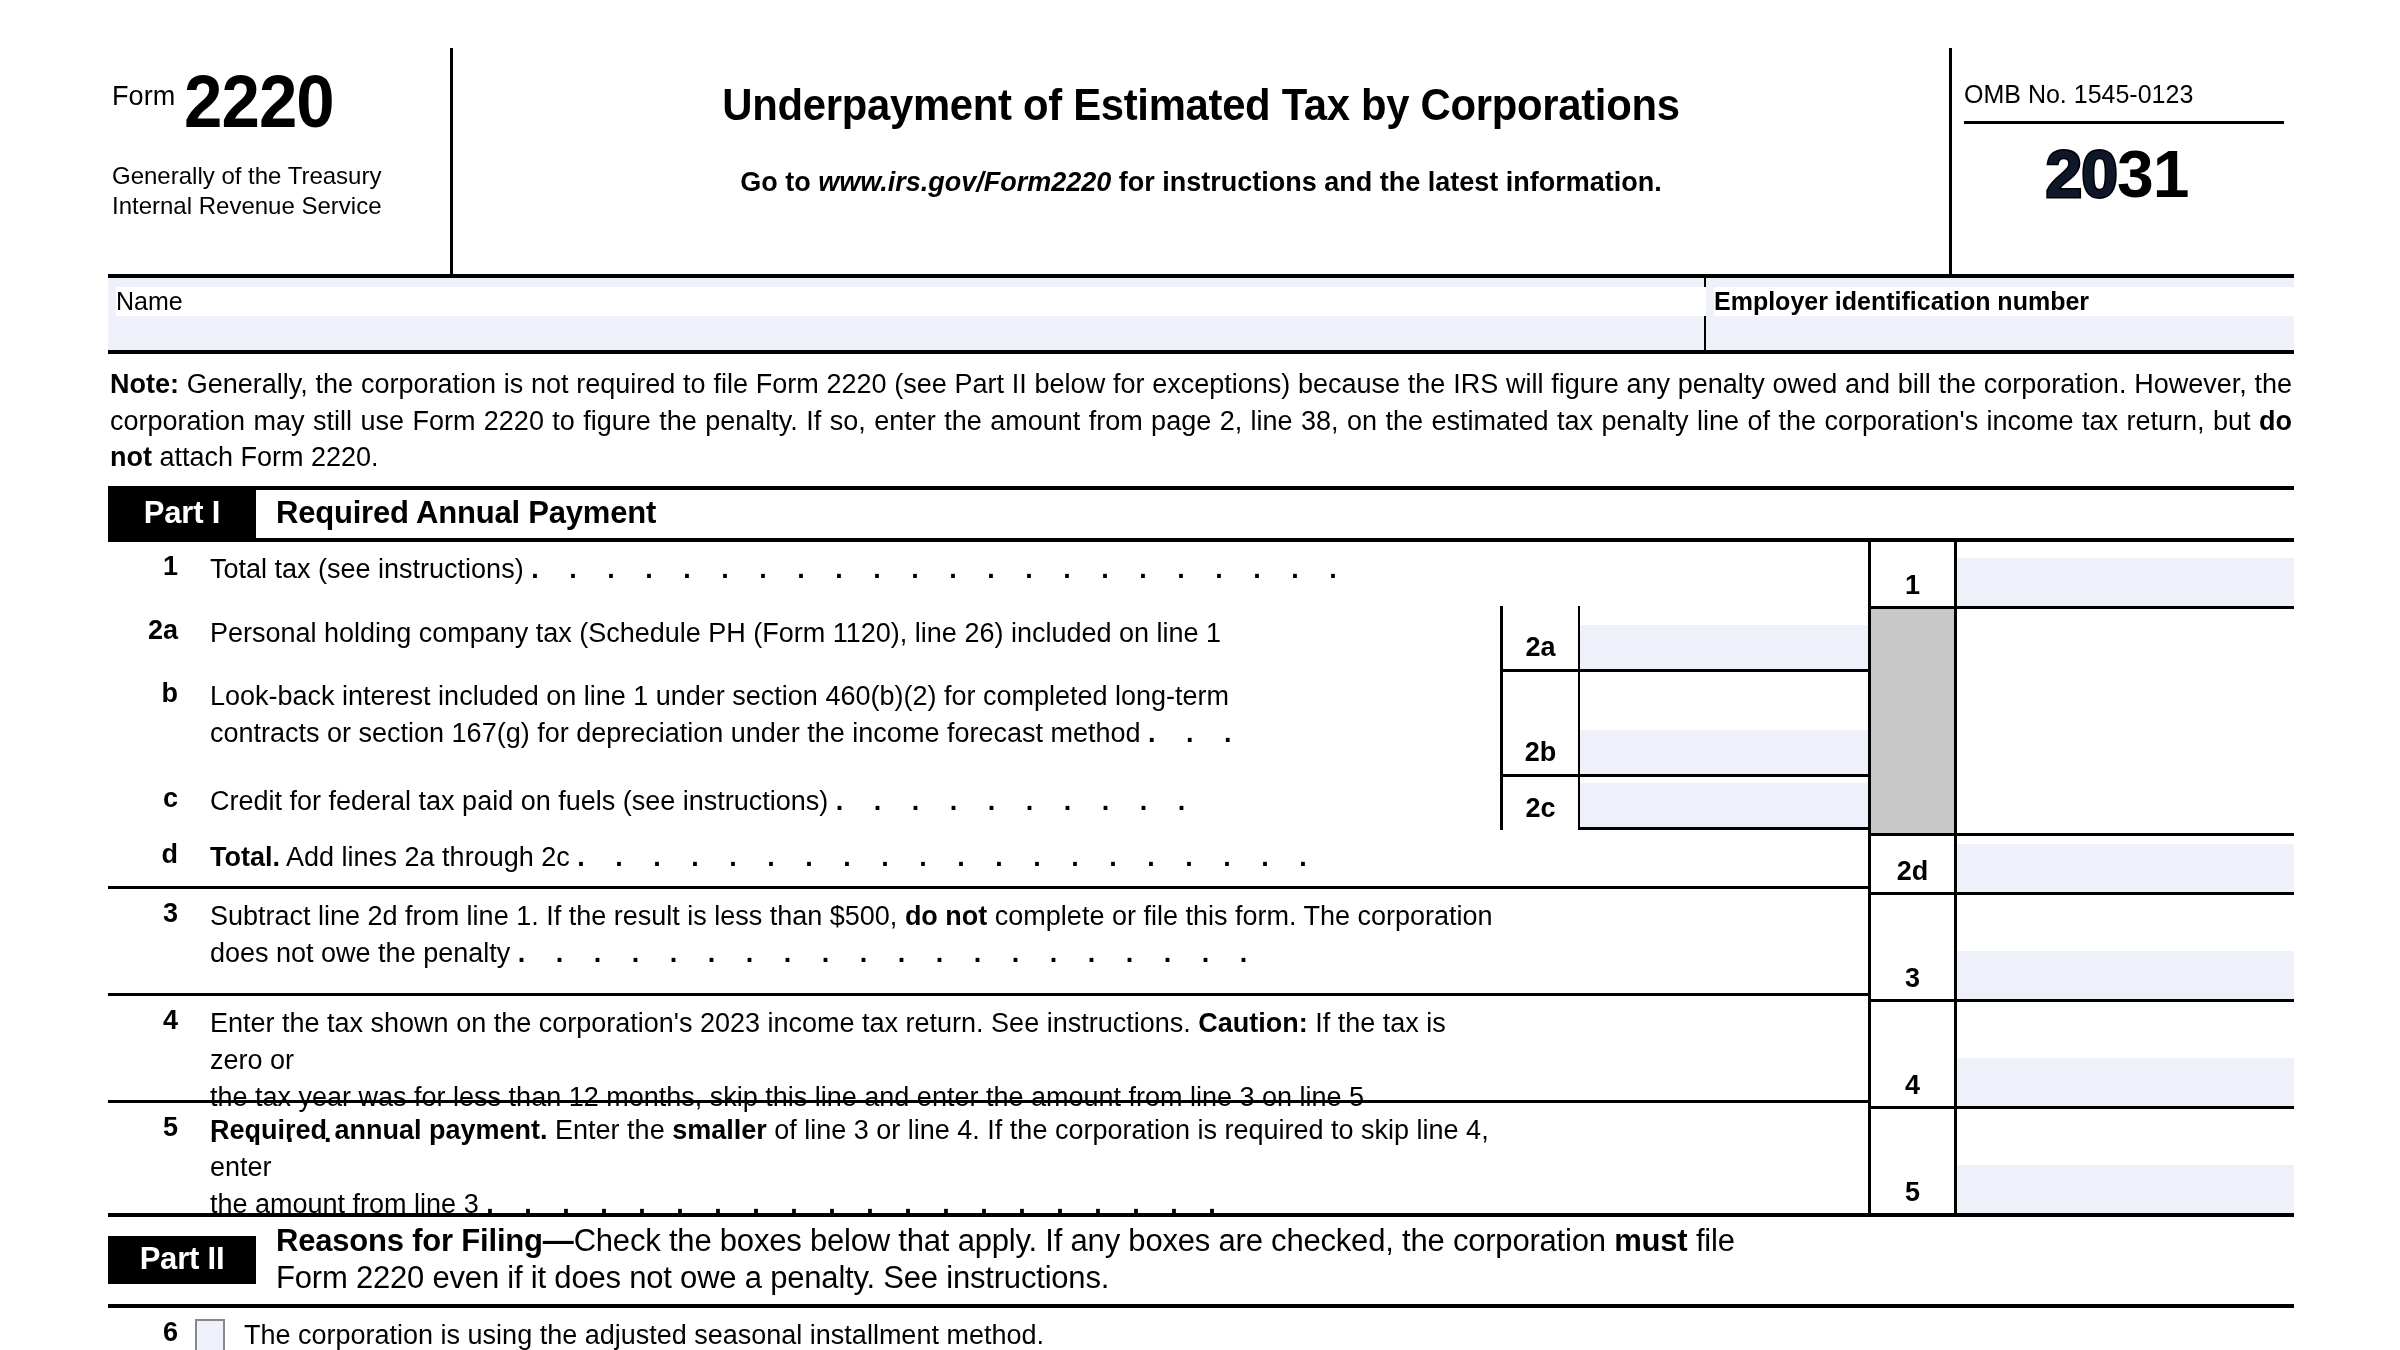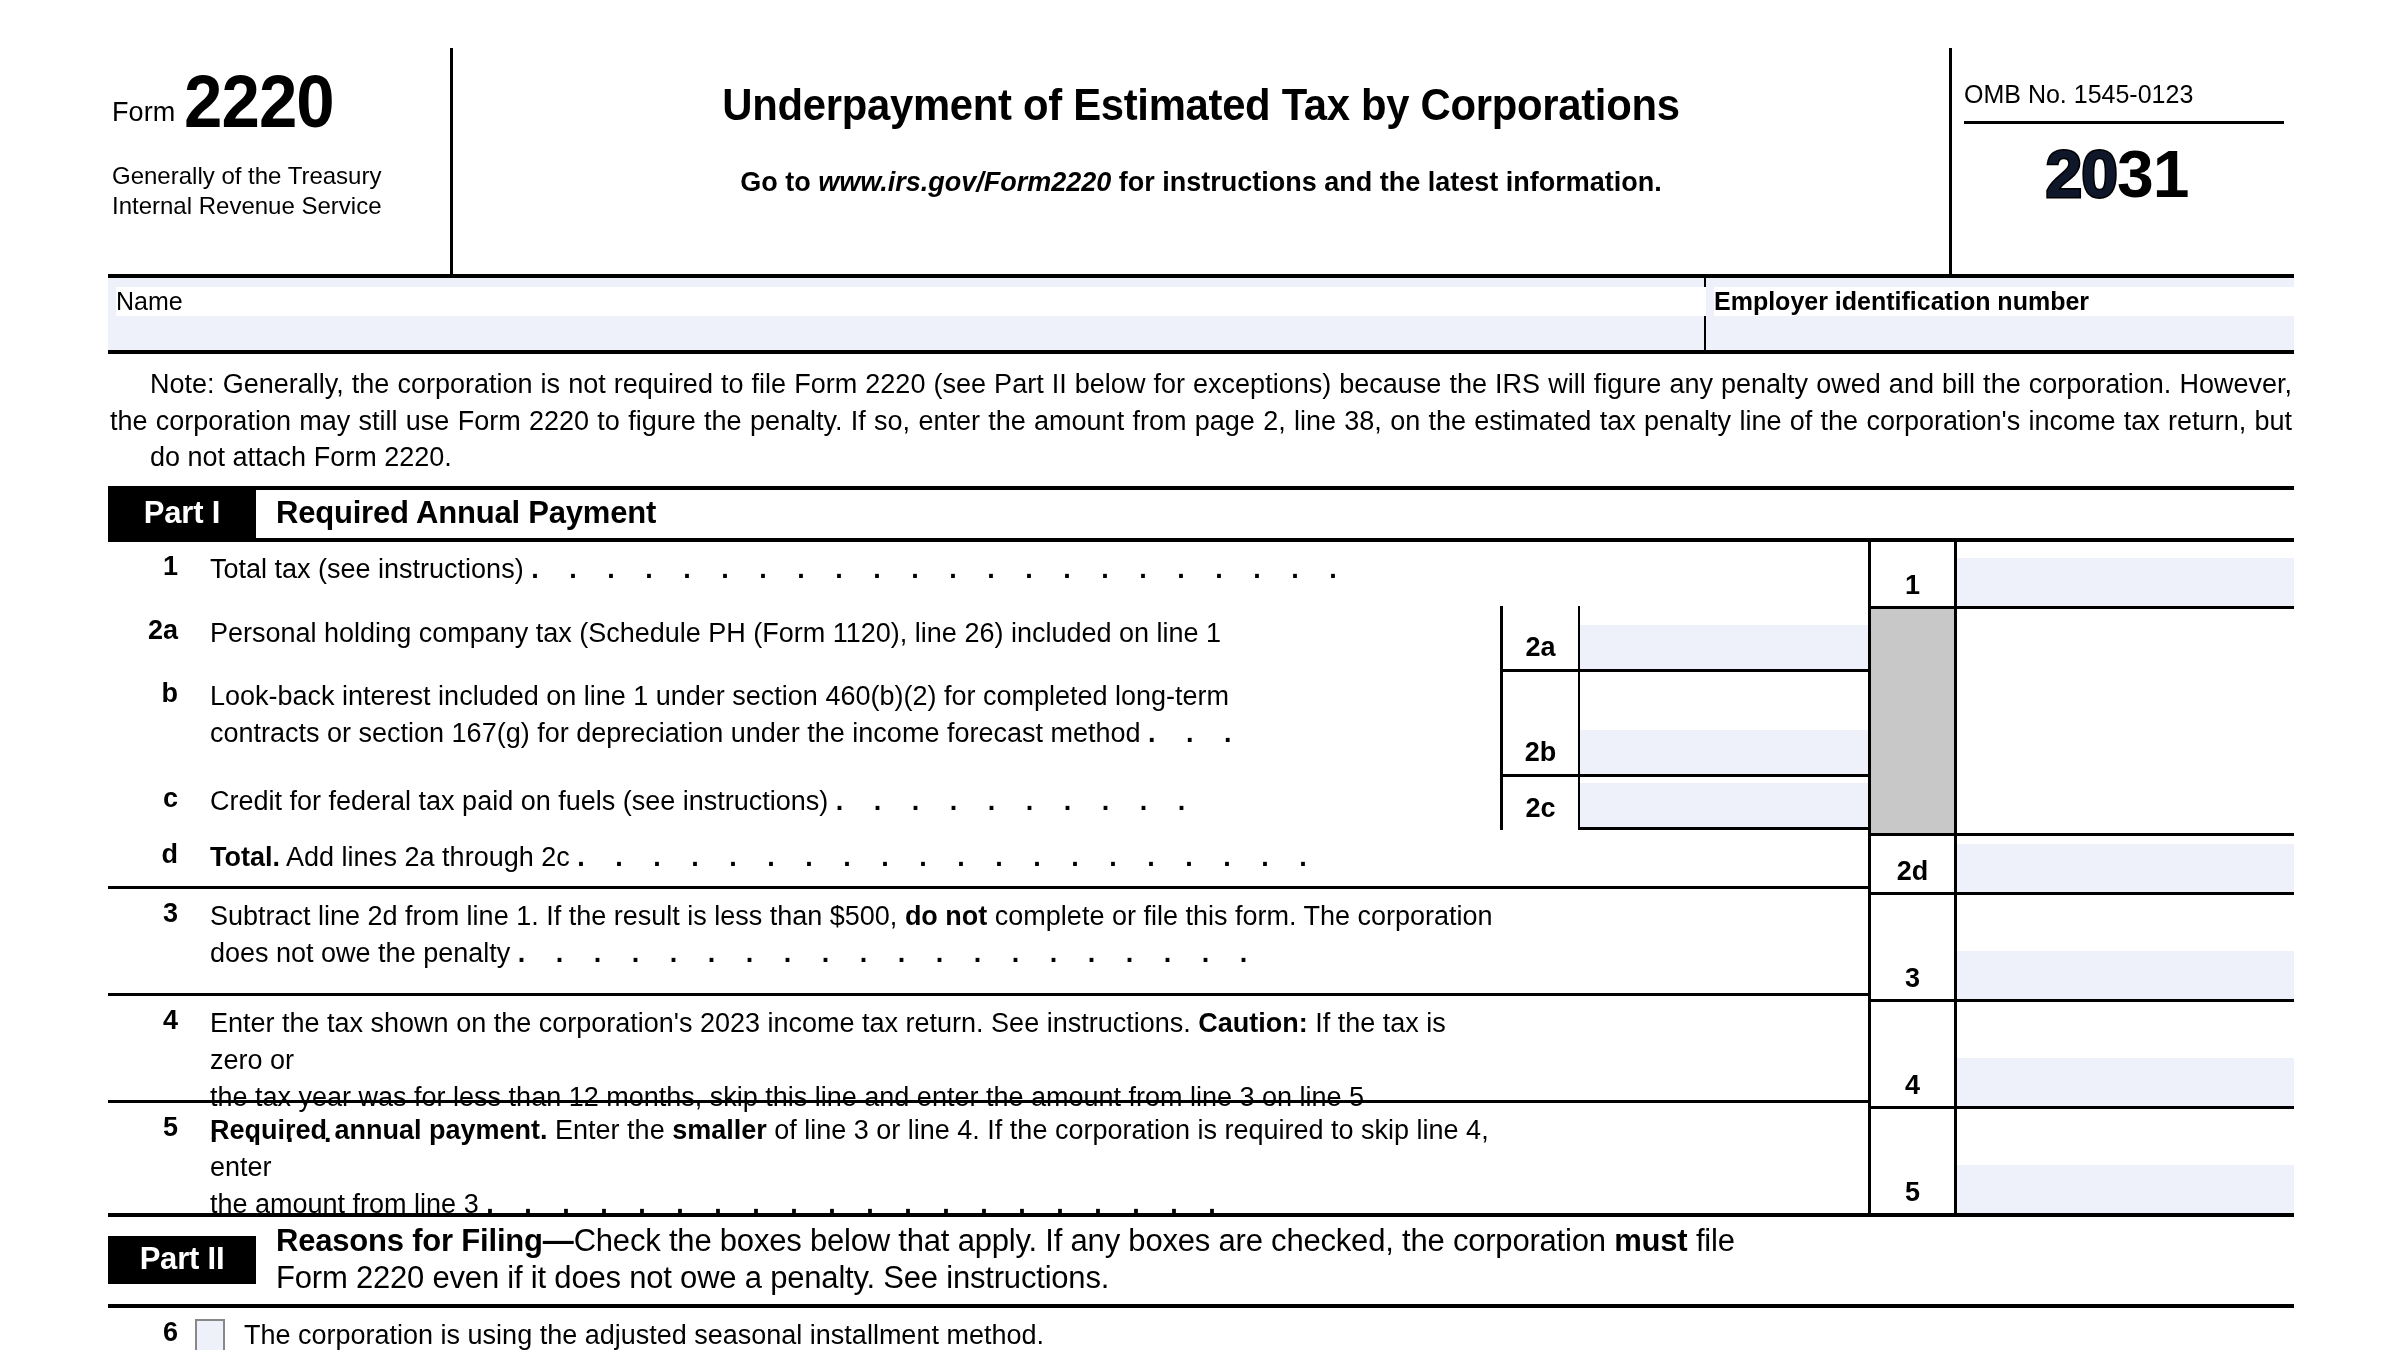--- a/index.html
+++ b/index.html
@@ -28,21 +28,21 @@
     border-right:3px solid #000;
     box-sizing:border-box;
     position:relative;
     padding-right:14px;
   }
   .form-no-row{
     position:absolute;
     left:0; top:20px;
     width:100%;
     display:flex;
-    align-items:flex-end;
+    align-items:center;
     justify-content:flex-start;
     padding-left:4px;
     box-sizing:border-box;
   }
   .form-word{
     font-size:27px;
     line-height:1;
     padding-bottom:10px;
     letter-spacing:.1px;
   }
@@ -148,21 +148,21 @@
   .ein-cell  .fieldlabel{width:calc(100% - 8px);font-weight:bold;}
 
   
   .note{
     font-size:27px;
     line-height:1.36;
     padding:12px 2px 10px 2px;
     text-align:justify;
     border-bottom:4px solid #000;
   }
-  .note b{font-weight:normal;margin-left:40px;}
+  .note b{font-weight:bold;}
 
   
   .partbar{
     display:flex;
     align-items:stretch;
     border-bottom:4px solid #000;
   }
   .parttag{
     background:#000;
     color:#fff;

